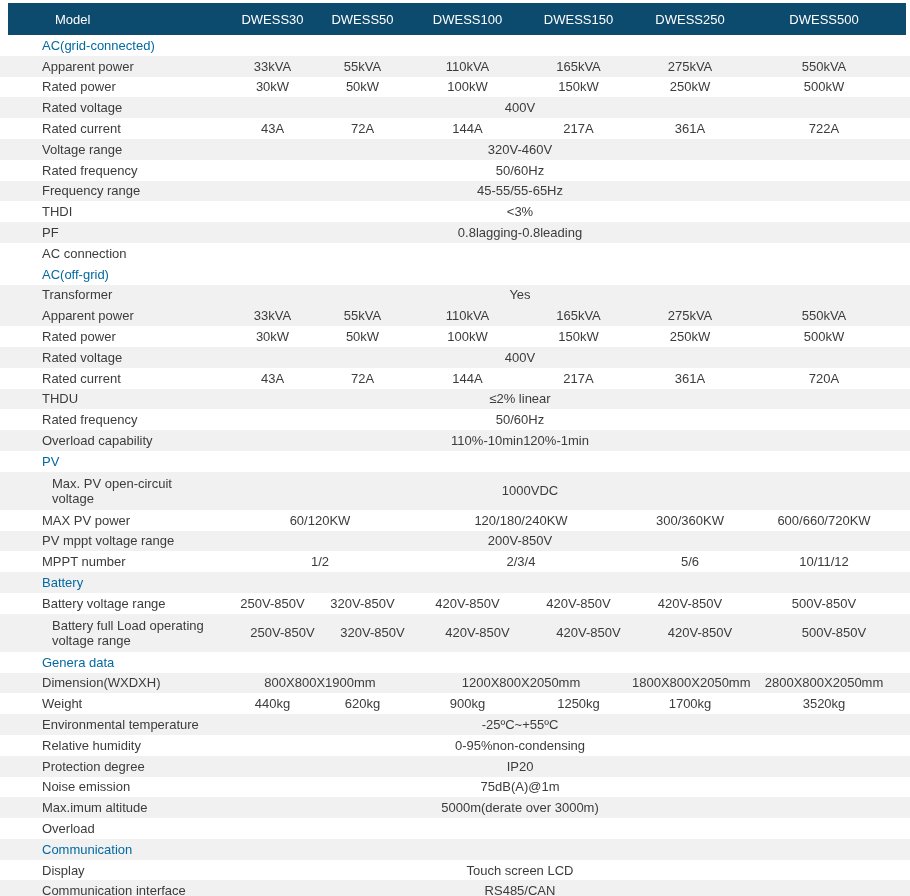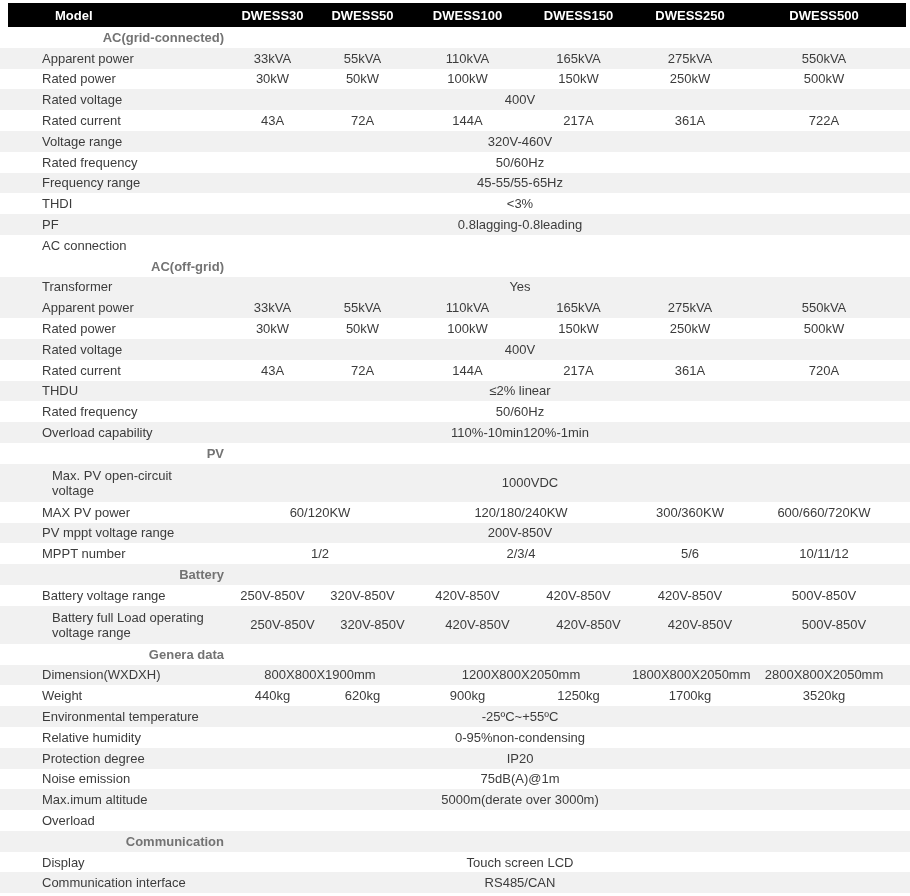--- a/index.html
+++ b/index.html
@@ -8,51 +8,50 @@
     background: #ffffff;
     font-family: "Liberation Sans", sans-serif;
     font-size: 13px;
     color: #3c3c3c;
   }
   .spec-table { width: 910px; }
 
   
   .header-row {
     margin: 3px 4px 0 8px;
-    height: 24px;
-    background: #000000;
+    height: 32px;
+    background: #0c4a6e;
     display: grid;
     grid-template-columns: 222px 85px 95px 115px 107px 116px 152px;
     align-items: center;
     color: #ffffff;
-    font-weight: bold;
+    font-weight: normal;
   }
   .header-row .model-cell { padding-left: 47px; }
   .header-row .col-head { text-align: center; }
 
   
   .row {
     display: grid;
     grid-template-columns: 230px 85px 95px 115px 107px 116px 152px;
     align-items: center;
     min-height: 20.8px;
   }
   .row.alt { background: #F1F1F1; }
   .row.two-line { min-height: 38px; padding-left: 10px; }
   .label {
     padding-left: 42px;
     padding-right: 6px;
     white-space: pre-line;
     line-height: 15px;
   }
   .section-row .label {
-    font-weight: bold;
-    color: #737373;
+    font-weight: normal;
+    color: #0369a1;
     white-space: nowrap;
-    text-align: right;
   }
   .cell { text-align: center; }
   .span-cell { grid-column: 2 / 8; padding-right: 90px; }
   .g2a { grid-column: 2 / 4; }
   .g2b { grid-column: 4 / 6; }
   .g5  { grid-column: 6 / 7; }
   .g6  { grid-column: 7 / 8; }
 </style>
 </head>
 <body>

